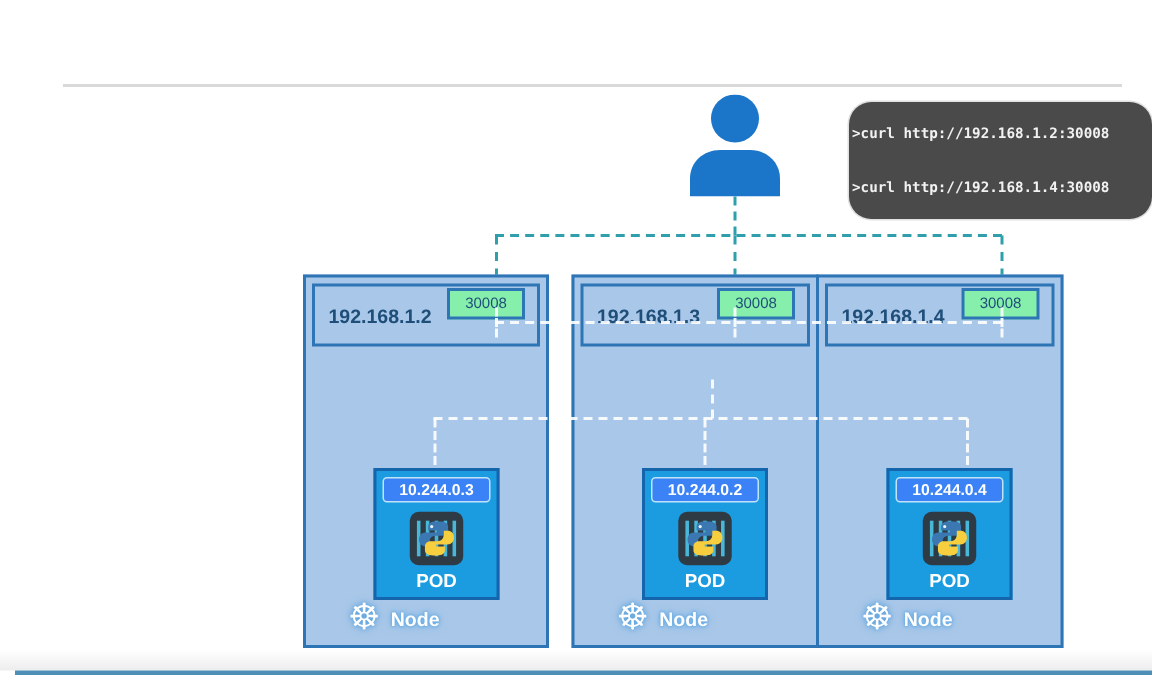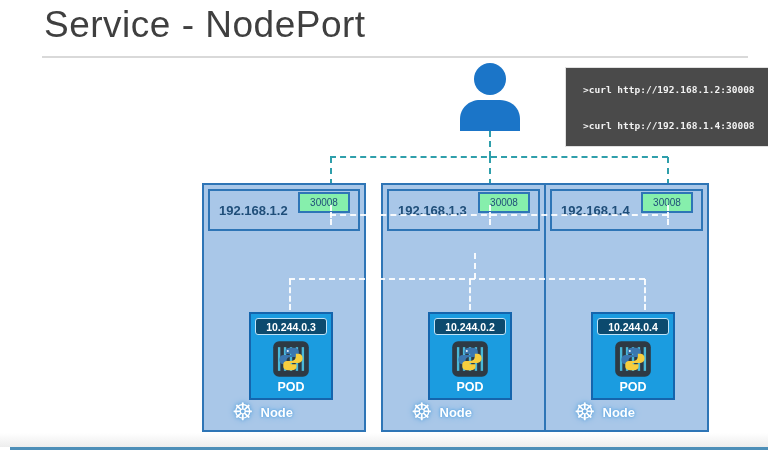--- a/index.html
+++ b/index.html
@@ -9,21 +9,21 @@
   .slide-title { position:absolute; left:44px; top:4px; font-size:37px; font-weight:300;
                  color:#3f3f3f; letter-spacing:0.5px; }
   .title-rule { position:absolute; left:42px; top:56px; width:706px; height:2px; background:#d9d9d9; }
 
   
   .person { position:absolute; left:458px; top:63px; width:64px; height:68px; }
 
   
   .terminal { position:absolute; left:566px; top:68px; width:202px; height:78px;
               background:#4a4a4a; box-shadow:0 0 0 1px #e0e0e0; display:flex; flex-direction:column;
-              justify-content:space-around; padding:3px 17px; }
+              justify-content:space-around; padding:3px 2px;border-radius:15px; }
   .terminal .tline { color:#f2f2f2; font-family:"DejaVu Sans Mono","Liberation Mono",monospace;
                      font-size:9.5px; font-weight:bold; white-space:nowrap; }
 
   
   .teal-h { position:absolute; border-top:2px dashed #2f9fab; }
   .teal-v { position:absolute; border-left:2px dashed #2f9fab; }
 
   
   .wh-h { position:absolute; border-top:2px dashed rgba(255,255,255,0.9); }
   .wh-v { position:absolute; border-left:2px dashed rgba(255,255,255,0.9); }
@@ -43,21 +43,21 @@
 
   
   .service-bar { position:absolute; left:292px; top:225px; width:366px; height:28px;
                  background:linear-gradient(#c4e9f0,#a8dde8); border:2px solid #1898a8;
                  display:flex; align-items:center; justify-content:center;
                  font-size:13px; color:#1a1a1a; }
 
   
   .pod { position:absolute; top:127px; left:45px; width:84px; height:88px;
          background:#1b9ce0; border:2px solid #1565ad; }
-  .pod-ip { margin:4px 4px 0; height:17px; background:#0c4a6e; border:1px solid #bfe3f7;
+  .pod-ip { margin:4px 4px 0; height:17px; background:#3b82f6; border:1px solid #bfe3f7;
             border-radius:3px; color:#fff; font-size:10.5px; font-weight:bold;
             display:flex; align-items:center; justify-content:center; }
   .pod-icon { display:block; margin:5px auto 0; width:38px; height:38px; }
   .pod-label { text-align:center; color:#fff; font-weight:bold; font-size:12.5px; margin-top:2px; }
 
   
   .node-badge { position:absolute; bottom:5px; left:28px; display:flex; align-items:center; gap:7px; }
   .k8s-icon { font-size:24px; line-height:26px; color:#ffffff;
               text-shadow:0 0 3px #5ba3dd, 0 0 6px #5ba3dd; }
   .node-label { color:#fff; font-weight:bold; font-size:13px;
@@ -66,21 +66,20 @@
   
   .bottom-fade { position:absolute; left:0; right:0; top:433px; height:14px;
                  background:linear-gradient(#ffffff,#ededed); }
   .bottom-bar { position:absolute; left:10px; right:0; top:447px; height:3px; background:#4e8fb8; }
 </style>
 </head>
 <body>
 
 <div class="stage">
 
-  <div class="slide-title">Service - NodePort</div>
   <div class="title-rule"></div>
 
   <div class="person">
     <svg viewBox="0 0 64 68" width="64" height="68">
       <circle cx="32" cy="16" r="16" fill="#1b75c8"></circle>
       <path d="M2 68 V56 c0-11 9-19 20-19 h20 c11 0 20 8 20 19 v12 z" fill="#1b75c8"></path>
     </svg>
   </div>
 
   <div class="terminal">

